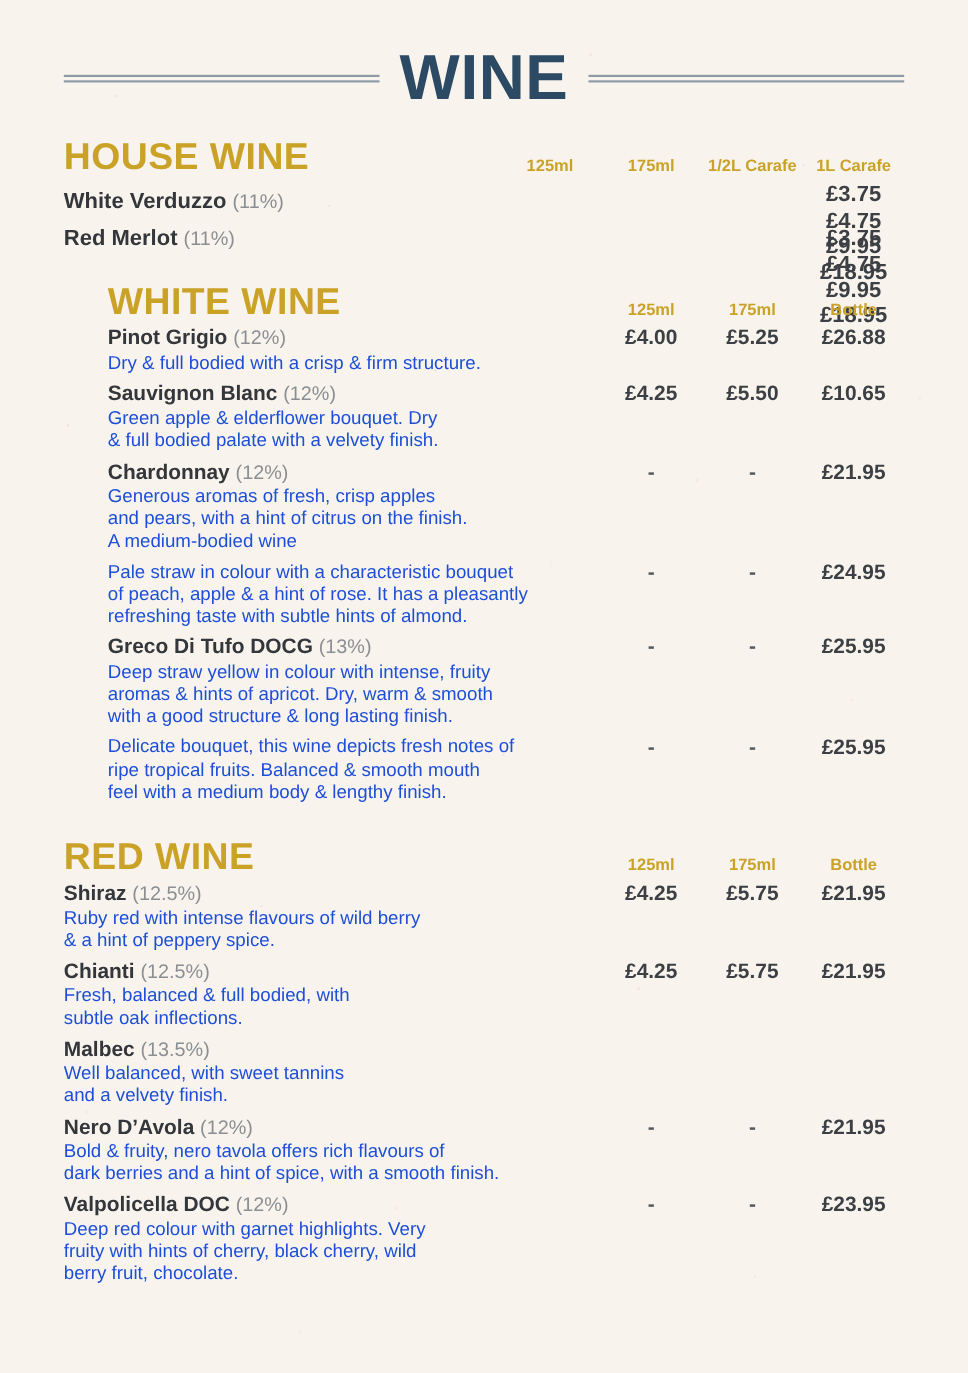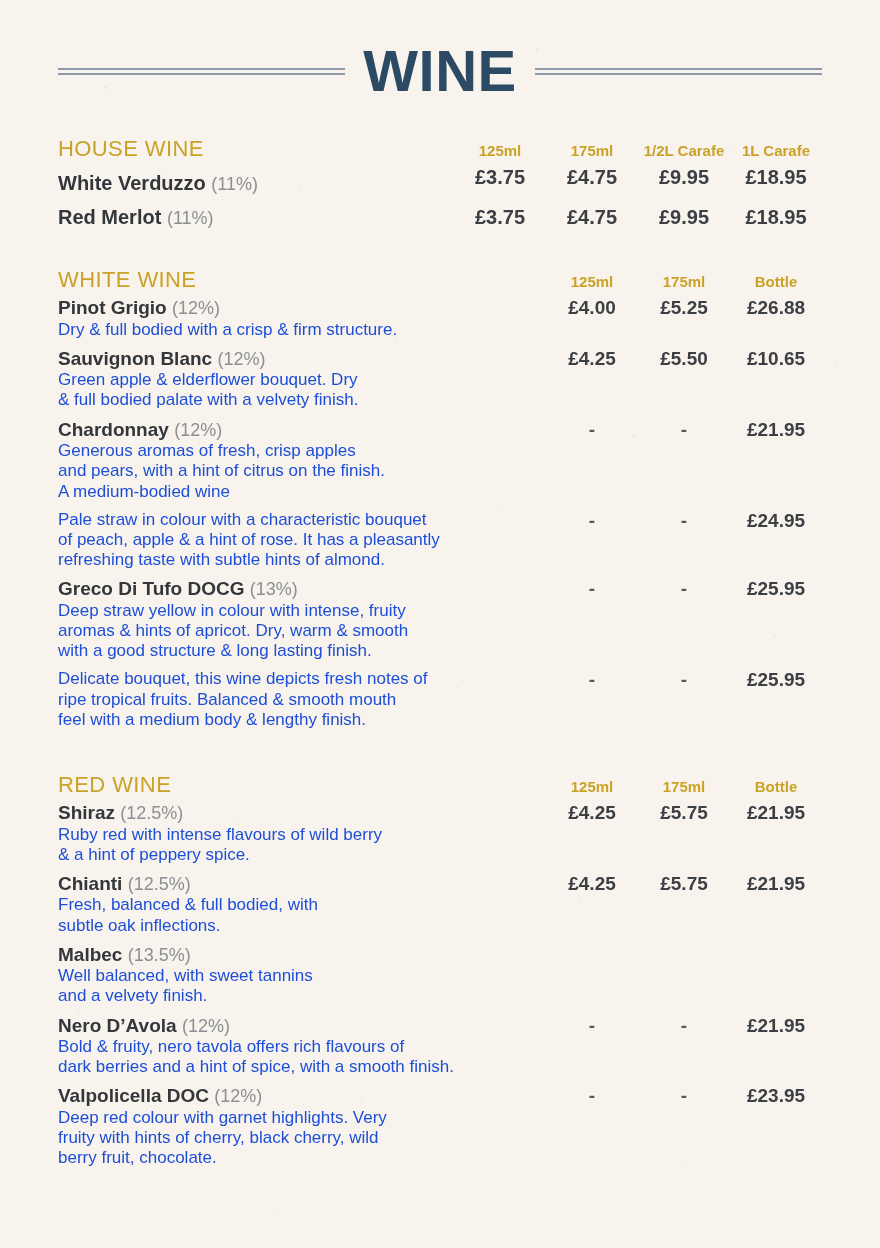--- a/index.html
+++ b/index.html
@@ -81,32 +81,32 @@
     letter-spacing: .5px;
     color: #2c4a63;
     line-height: 1;
     flex: 0 0 auto;
     white-space: nowrap;
   }
 
   
   .section { position: relative; }
   .section.house   { margin-top: 46px; }
-  .section.white   { margin-top: 32px; }
+  .section.white   { margin-top: 32px; margin-left: 40px; }
   .section.red     { margin-top: 36px; }
 
   .section-head {
     display: flex;
     align-items: flex-end;
     position: relative;
     height: 30px;
   }
   .section-title {
-    font-size: 22px;
-    font-weight: 400;
+    font-size: 34px;
+    font-weight: 700;
     color: #c9a227;
     letter-spacing: .4px;
     line-height: 1;
     white-space: nowrap;
   }
 
   
   .col-heads {
     position: absolute;
     right: 0;
@@ -172,21 +172,21 @@
     line-height: 1.18;
   }
   .prices span.dash {
     font-weight: 700;
     color: #55595d;
   }
 
   
   .house .item { padding-top: 10px; }
   .house .item-name { font-size: 20px; }
-  .house .prices { top: 10px; }
+  .house .prices { top: 10px; flex-direction: column; }
   .house .prices span { font-size: 20px; }
 </style>
 </head>
 <body>
 
 <div class="paper-texture"></div>
 
 <div class="page">
 
   <div class="title-row">

